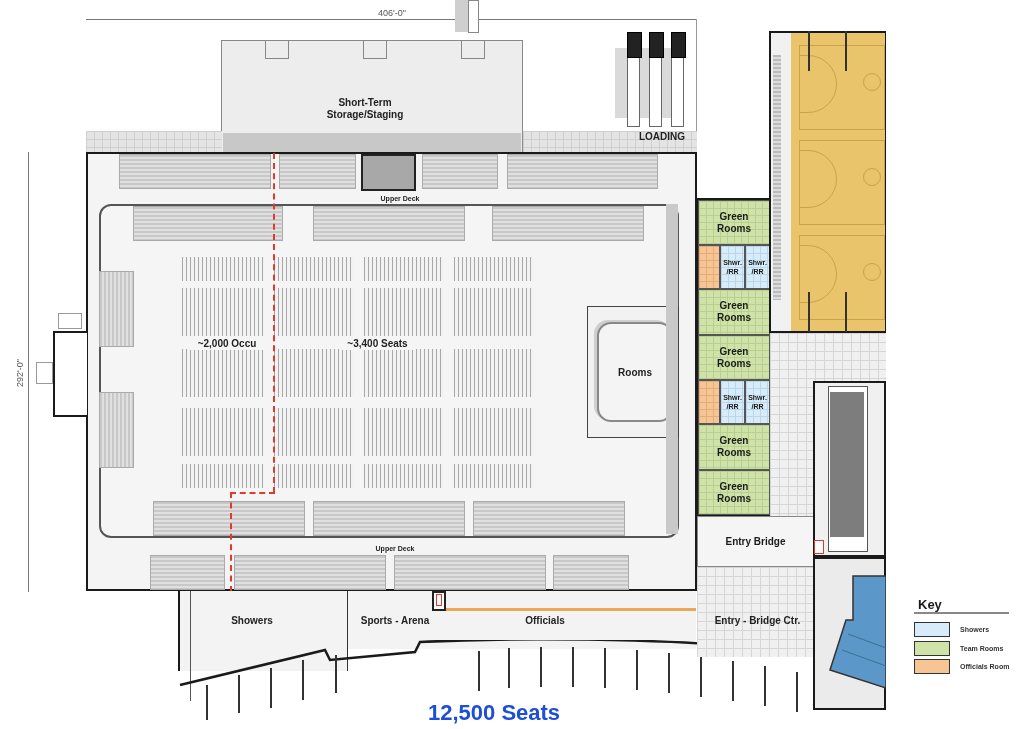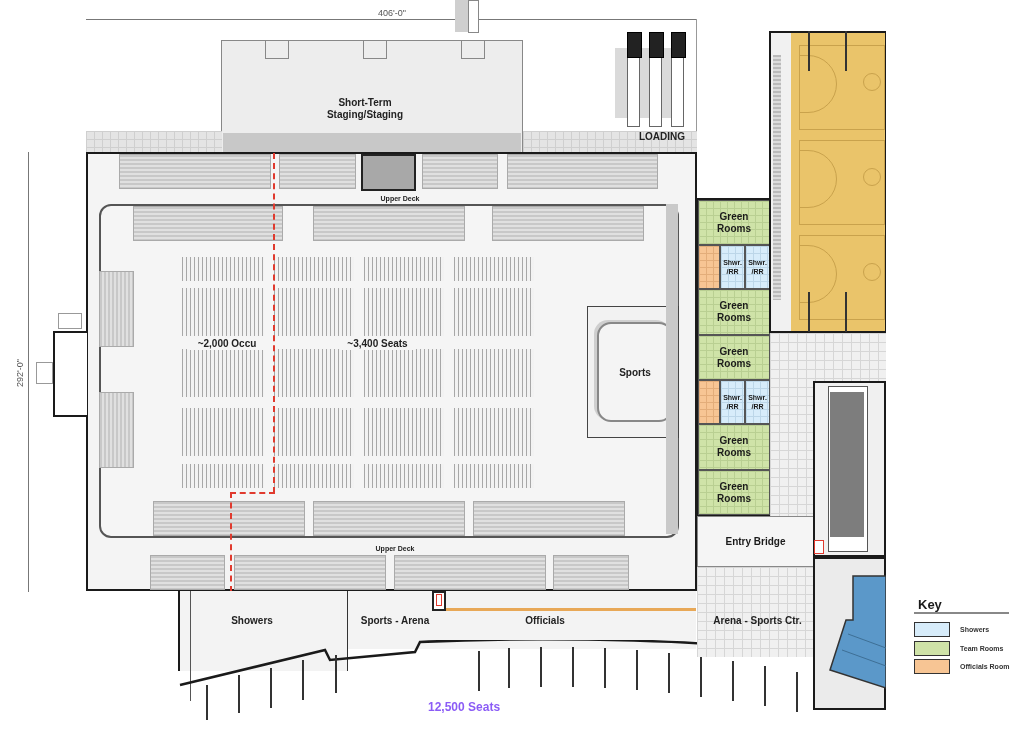--- a/index.html
+++ b/index.html
@@ -34,21 +34,21 @@
 <div class="abs" style="left:696px;top:19px;width:1px;height:133px;background:#999"></div>
 
 <div class="shadow" style="left:455px;top:0;width:22px;height:32px"></div>
 <div class="abs" style="left:468px;top:0;width:11px;height:33px;border:1px solid #888;background:#fff"></div>
 
 <div class="abs" style="left:221px;top:40px;width:302px;height:113px;background:#ededed;border:1px solid #888"></div>
 <div class="shadow" style="left:223px;top:133px;width:298px;height:20px;background:#c8c8c8"></div>
 <div class="abs" style="left:265px;top:40px;width:24px;height:19px;border:1px solid #888"></div>
 <div class="abs" style="left:363px;top:40px;width:24px;height:19px;border:1px solid #888"></div>
 <div class="abs" style="left:461px;top:40px;width:24px;height:19px;border:1px solid #888"></div>
-<div class="lbl" style="left:320px;top:97px;width:90px">Short-Term Staging/Staging</div>
+<div class="lbl" style="left:320px;top:97px;width:90px">Short-Term Storage/Staging</div>
 
 <div class="grid abs" style="left:86px;top:131px;width:136px;height:22px"></div>
 <div class="grid abs" style="left:523px;top:131px;width:174px;height:22px"></div>
 <div class="lbl" style="left:632px;top:131px;width:60px">LOADING</div>
 <div class="shadow" style="left:615px;top:48px;width:58px;height:70px;background:#dadada"></div>
 <div class="truck" style="left:627px;top:32px"></div>
 <div class="truck" style="left:649px;top:32px"></div>
 <div class="truck" style="left:671px;top:32px"></div>
 
 <div class="abs" style="left:86px;top:152px;width:611px;height:439px;background:#f4f4f4;border:2px solid #1a1a1a"></div>
@@ -100,21 +100,21 @@
 
 <div class="lbl" style="left:187px;top:338px;width:80px;background:#f5f5f5">~2,000 Occu</div>
 <div class="lbl" style="left:340px;top:338px;width:75px;background:#f5f5f5">~3,400 Seats</div>
 
 <div class="abs" style="left:273px;top:153px;width:0;height:340px;border-left:2px dashed #e03a2e"></div>
 <div class="abs" style="left:230px;top:492px;width:45px;height:0;border-top:2px dashed #e03a2e"></div>
 <div class="abs" style="left:230px;top:492px;width:0;height:100px;border-left:2px dashed #e03a2e"></div>
 
 <div class="abs" style="left:587px;top:306px;width:92px;height:132px;border:1px solid #444;background:#f2f2f2"></div>
 <div class="abs" style="left:597px;top:322px;width:76px;height:100px;border:2px solid #888;border-radius:14px;background:#f4f4f4;box-shadow:-3px -2px 0 #cfcfcf"></div>
-<div class="lbl" style="left:605px;top:367px;width:60px">Sports</div>
+<div class="lbl" style="left:605px;top:367px;width:60px">Rooms</div>
 <div class="abs" style="left:666px;top:204px;width:12px;height:330px;background:#c9c9c9"></div>
 
 <div class="lbl" style="left:355px;top:543px;width:80px;font-size:7px">Upper Deck</div>
 <div class="bleacher" style="left:150px;top:555px;width:75px;height:35px"></div>
 <div class="bleacher" style="left:234px;top:555px;width:152px;height:35px"></div>
 <div class="bleacher" style="left:394px;top:555px;width:152px;height:35px"></div>
 <div class="bleacher" style="left:553px;top:555px;width:76px;height:35px"></div>
 
 <div class="abs" style="left:178px;top:591px;width:170px;height:80px;background:#f3f3f3;border-left:2px solid #1a1a1a;border-right:1px solid #333"></div>
 <div class="abs" style="left:190px;top:591px;width:1px;height:110px;background:#555"></div>
@@ -139,38 +139,38 @@
 <div class="col" style="left:540px;top:647px;height:40px"></div>
 <div class="col" style="left:572px;top:647px;height:40px"></div>
 <div class="col" style="left:604px;top:648px;height:40px"></div>
 <div class="col" style="left:636px;top:650px;height:40px"></div>
 <div class="col" style="left:668px;top:653px;height:40px"></div>
 <div class="col" style="left:700px;top:657px;height:40px"></div>
 <div class="col" style="left:732px;top:661px;height:40px"></div>
 <div class="col" style="left:764px;top:666px;height:40px"></div>
 <div class="col" style="left:796px;top:672px;height:40px"></div>
 
-<div class="abs" style="left:428px;top:700px;font-size:12px;font-weight:bold;color:#8b5cf6">12,500 Seats</div>
+<div class="abs" style="left:428px;top:700px;font-size:22px;font-weight:bold;color:#1d4ed8">12,500 Seats</div>
 
 <div class="abs" style="left:696px;top:198px;width:74px;height:318px;border:2px solid #1a1a1a;background:#eaeaea"></div>
 <div class="room green" style="left:698px;top:200px;width:72px;height:45px;padding:0 10px">Green Rooms</div>
 <div class="room orange" style="left:698px;top:245px;width:22px;height:44px"></div>
 <div class="room blue" style="left:720px;top:245px;width:25px;height:44px">Shwr. /RR</div>
 <div class="room blue" style="left:745px;top:245px;width:25px;height:44px">Shwr. /RR</div>
 <div class="room green" style="left:698px;top:289px;width:72px;height:46px;padding:0 10px">Green Rooms</div>
 <div class="room green" style="left:698px;top:335px;width:72px;height:45px;padding:0 10px">Green Rooms</div>
 <div class="room orange" style="left:698px;top:380px;width:22px;height:44px"></div>
 <div class="room blue" style="left:720px;top:380px;width:25px;height:44px">Shwr. /RR</div>
 <div class="room blue" style="left:745px;top:380px;width:25px;height:44px">Shwr. /RR</div>
 <div class="room green" style="left:698px;top:424px;width:72px;height:46px;padding:0 10px">Green Rooms</div>
 <div class="room green" style="left:698px;top:470px;width:72px;height:45px;padding:0 10px">Green Rooms</div>
 
 <div class="room" style="left:697px;top:516px;width:117px;height:51px;background:#f5f5f5;border:1px solid #888">Entry Bridge</div>
 <div class="grid-light abs" style="left:697px;top:567px;width:117px;height:90px"></div>
-<div class="lbl" style="left:700px;top:615px;width:115px">Arena - Sports Ctr.</div>
+<div class="lbl" style="left:700px;top:615px;width:115px">Entry - Bridge Ctr.</div>
 
 <div class="abs" style="left:769px;top:31px;width:117px;height:302px;border:2px solid #1a1a1a;background:#f1f1f1"></div>
 <div class="abs" style="left:773px;top:55px;width:8px;height:245px;background:repeating-linear-gradient(180deg,#bbb 0,#bbb 2px,#ddd 2px,#ddd 4px)"></div>
 <div class="abs" style="left:791px;top:33px;width:94px;height:298px;background:#eac46a"></div>
 <div class="court" style="left:799px;top:45px;width:86px;height:85px"></div>
 <div class="court" style="left:799px;top:140px;width:86px;height:85px"></div>
 <div class="court" style="left:799px;top:235px;width:86px;height:85px"></div>
 <div class="abs" style="left:799px;top:55px;width:38px;height:58px;border:1px solid #c9a24c;border-radius:0 30px 30px 0"></div>
 <div class="abs" style="left:799px;top:150px;width:38px;height:58px;border:1px solid #c9a24c;border-radius:0 30px 30px 0"></div>
 <div class="abs" style="left:799px;top:245px;width:38px;height:58px;border:1px solid #c9a24c;border-radius:0 30px 30px 0"></div>

